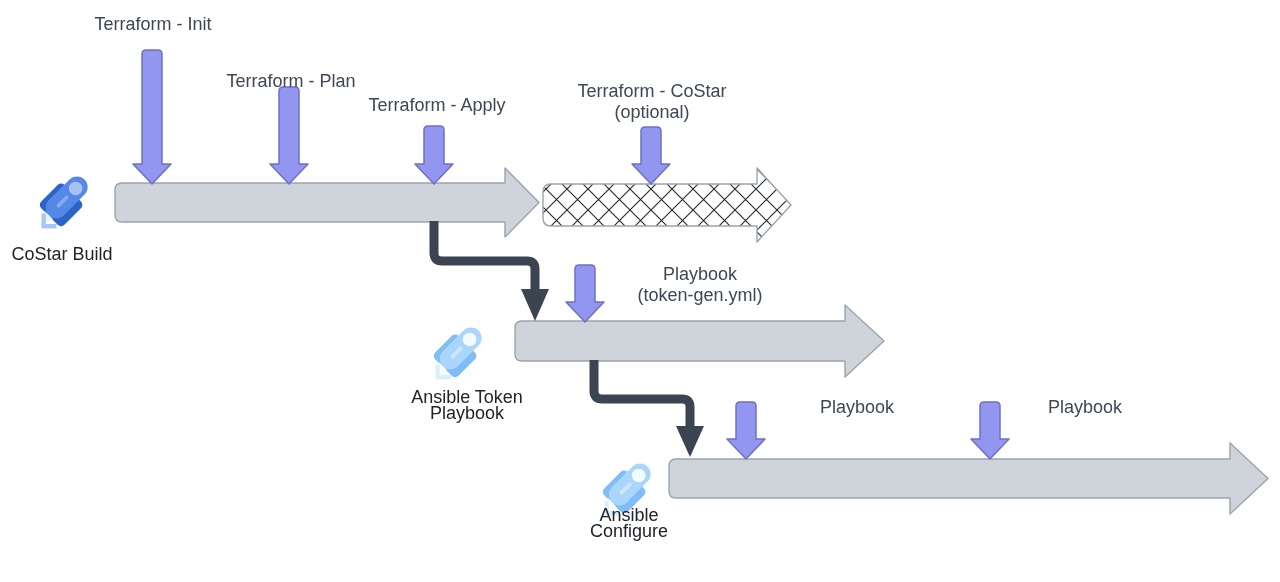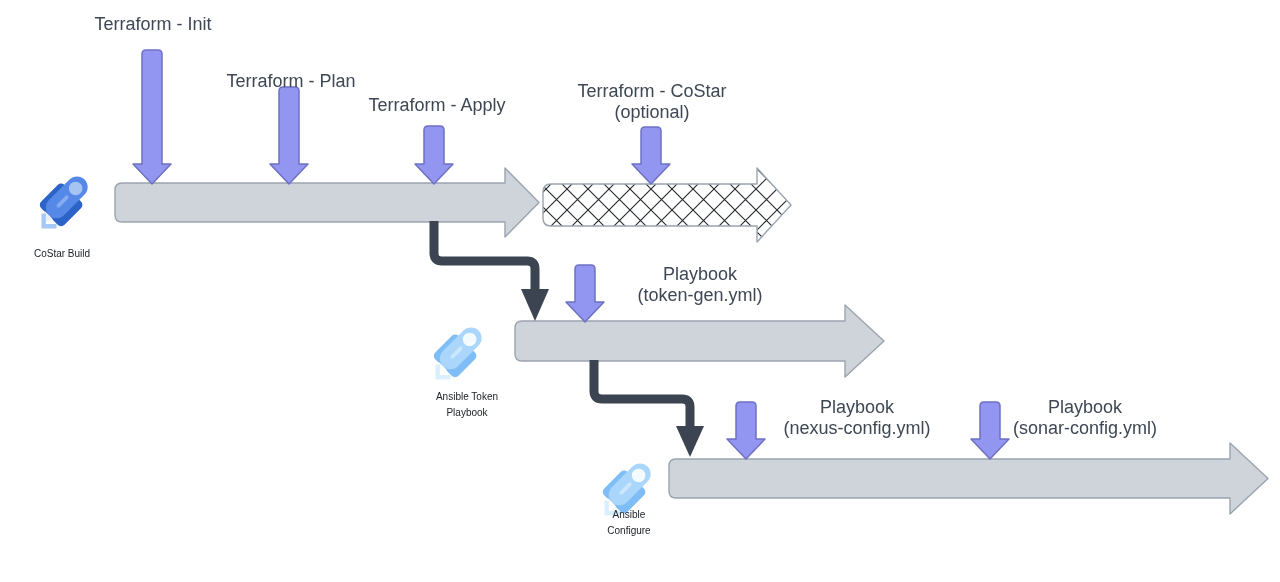--- a/index.html
+++ b/index.html
@@ -28,21 +28,21 @@
   .rocket-light .rk-fin{fill:var(--rocket-light-fin,#7FBDF7);}
   .rocket-light .rk-body{fill:var(--rocket-light-body,#ABD6FB);}
   .rocket-light .rk-win{fill:var(--rocket-light-window,#F4FBFF);}
   .rocket-light .rk-stripe{fill:var(--rocket-light-stripe,#CBE7FD);}
   .rocket-light .rk-nozzle{fill:var(--rocket-light-nozzle,#FFFFFF);}
   .rocket-light .rk-bracket{stroke:var(--rocket-light-bracket,#D9EFFE);}
   .rk-bracket{fill:none;stroke-width:4.5;stroke-linecap:square;}
   
   .lbl{position:absolute;transform:translateX(-50%);text-align:center;white-space:nowrap;}
   .lbl.stepl{font-size:18px;line-height:21px;color:var(--step-label-text,#3E4754);}
-  .lbl.cap{font-size:10px;line-height:16px;color:var(--caption-text,#20242B);}
+  .lbl.cap{font-size:18px;line-height:16px;color:var(--caption-text,#20242B);}
 </style>
 </head>
 <body>
 
 <div class="canvas">
 
   <svg class="layer" width="1280" height="582" viewBox="0 0 1280 582">
     <defs>
       <pattern id="crosshatch" width="21" height="21" patternUnits="userSpaceOnUse">
         <path class="hatch-line" d="M0 21 L21 0 M0 0 L21 21 M-5 16 L5 26 M16 -5 L26 5 M16 26 L26 16 M-5 5 L5 -5"></path>
@@ -114,26 +114,24 @@
     <div>(optional)</div>
   </div>
 
   <div class="lbl stepl" style="left:700px;top:264px">
     <div>Playbook</div>
     <div>(token-gen.yml)</div>
   </div>
 
   <div class="lbl stepl" style="left:857px;top:397px">
     <div>Playbook</div>
-    <div>(nexus-config.yml)</div>
   </div>
 
   <div class="lbl stepl" style="left:1085px;top:397px">
     <div>Playbook</div>
-    <div>(sonar-config.yml)</div>
   </div>
 
   <div class="lbl cap" style="left:62px;top:246px">CoStar Build</div>
 
   <div class="lbl cap" style="left:467px;top:389px">
     <div>Ansible Token</div>
     <div>Playbook</div>
   </div>
 
   <div class="lbl cap" style="left:629px;top:507px">

